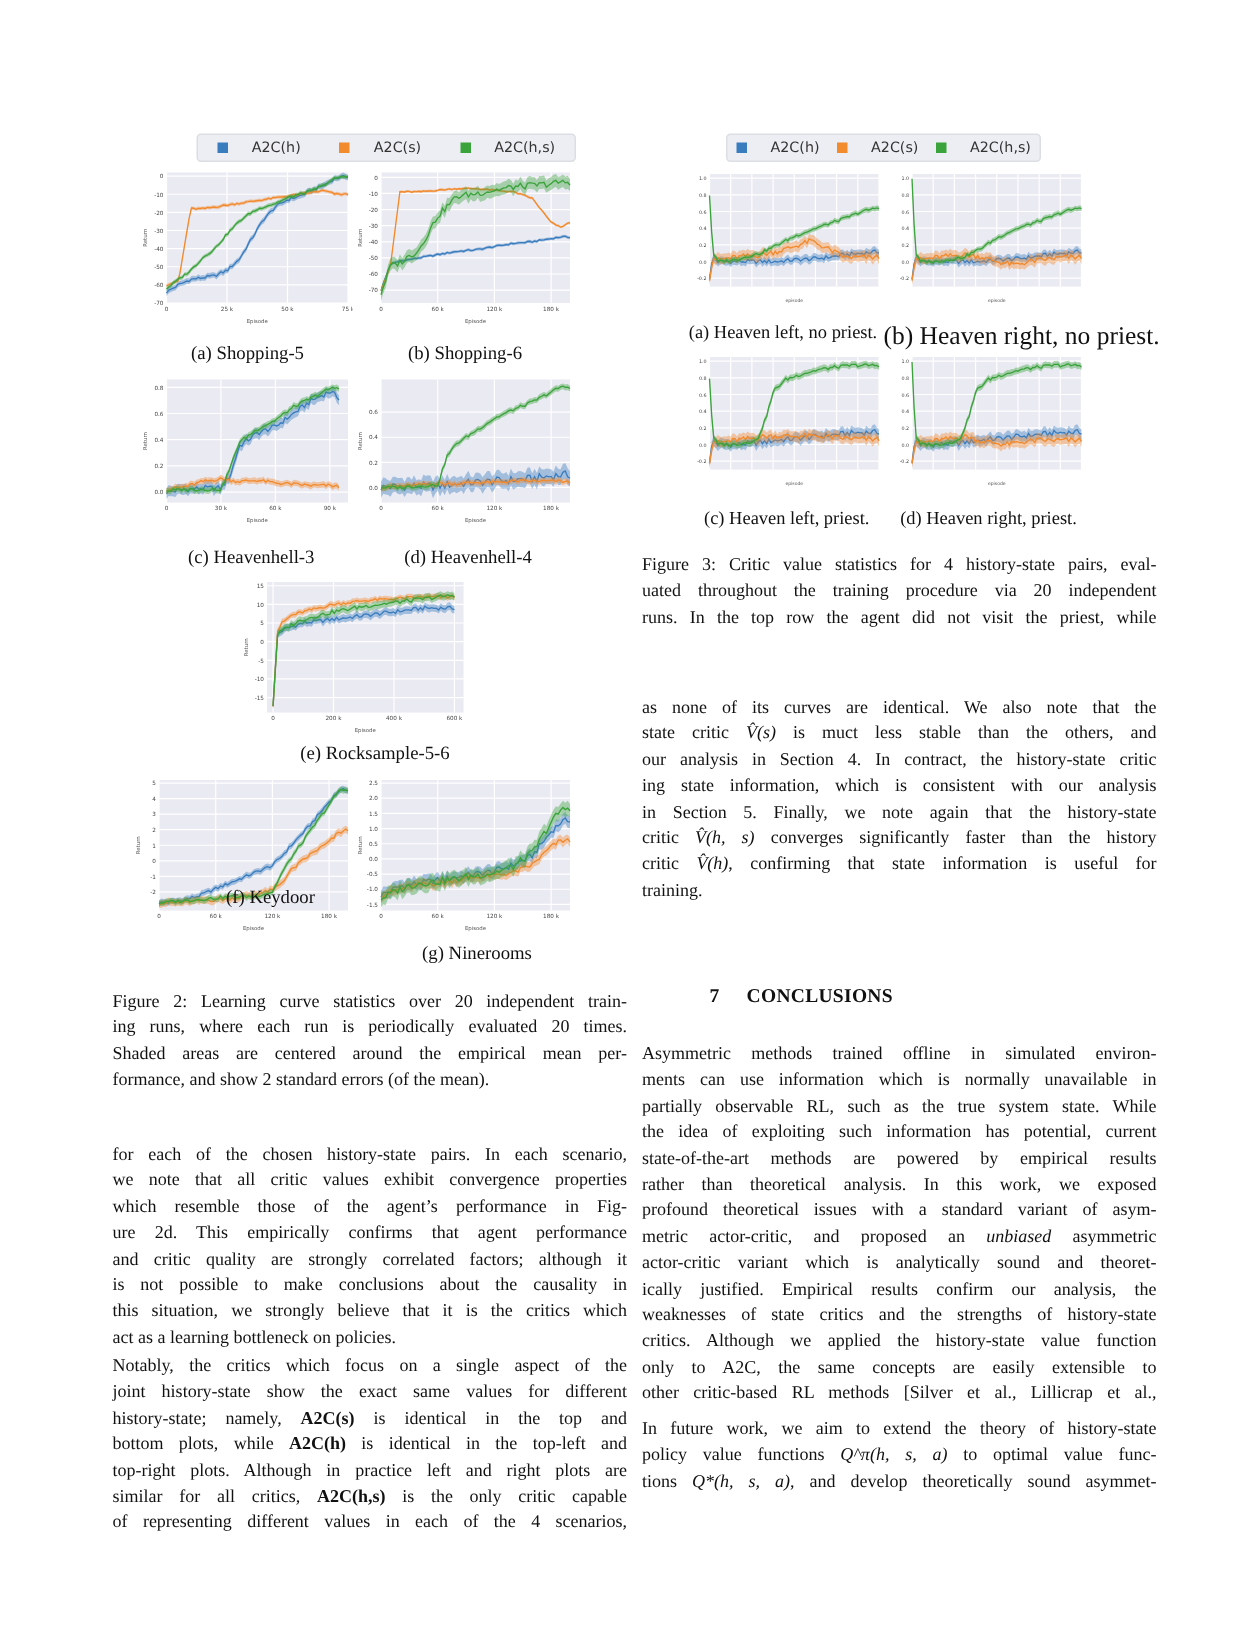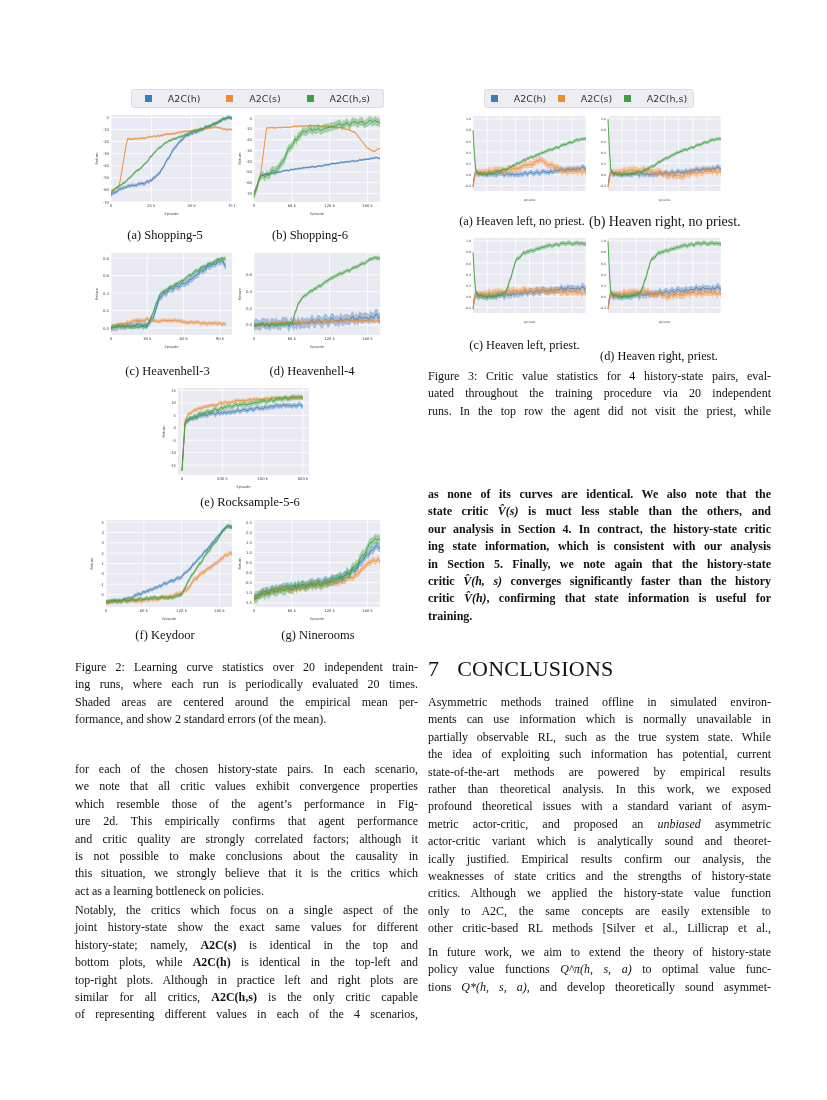--- a/index.html
+++ b/index.html
@@ -22,21 +22,21 @@
   }
   .subcap b { font-weight: normal; }
 
   .para {
     position: absolute; font-size: 12px; line-height: 17.4px; text-align: justify;
     width: 343px;
   }
   .para .ln { display: block; text-align: justify; text-align-last: justify; white-space: nowrap; }
   .para .ln.last { text-align-last: left; }
   .section-title {
-    position: absolute; font-size: 22px; font-weight: normal; letter-spacing: 0.2px;
+    position: absolute; font-size: 13px; font-weight: bold; letter-spacing: 0.2px; margin-left: 45px;
   }
   .section-title .num { margin-right: 18px; }
 </style>
 </head>
 <body>
 
 <div class="legend" style="left:131px; top:89px; width:253px;">
   <span class="item">
       <span class="sw" style="background:#3a7dbf"></span>
       <span>A2C(h)</span>
@@ -450,27 +450,27 @@
       <polygon points="14,3.995735293574601 15.4125,35.08255660160427 16.825,55.14093766788243 18.2375,56.17009772428787 19.65,58.800049304378064 21.0625,58.40956859566501 22.475,58.82237370526653 23.8875,60.20568107312425 25.3,58.53926552386051 26.7125,60.23014756052686 28.125,59.637747515041056 29.5375,58.679547089526345 30.95,58.825907796494604 32.3625,59.658193932372605 33.775,59.42063789768031 35.1875,59.13414800032889 36.6,58.201474202758234 38.0125,57.88196630947245 39.425,58.31306080801786 40.8375,58.37220638046577 42.25,57.725380404051194 43.6625,56.30055429930921 45.075,55.930430254102994 46.4875,55.01389715211413 47.9,51.75352616274137 49.3125,48.38143896215641 50.725,42.957145815694986 52.1375,40.67956653660602 53.55,33.95359078165531 54.9625,29.97235225780334 56.375,24.634979243388244 57.7875,21.640659416851985 59.2,21.007061604399393 60.6125,20.591537108148174 62.025,18.49807878709053 63.4375,16.817656527746074 64.85,14.90933325688307 66.2625,16.250922744749815 67.675,14.673012841291804 69.0875,14.62745931545133 70.5,14.114610139961274 71.9125,13.043632168849905 73.325,13.82547622637221 74.7375,13.604357758409414 76.15,12.422723650401776 77.5625,11.698738079804885 78.975,11.65454842813254 80.3875,11.04409071252748 81.8,11.000578334518243 83.2125,10.025223700622726 84.625,10.148924398734383 86.0375,9.529491243765214 87.45,8.886272624683345 88.8625,8.58178823442682 90.275,7.82455798872303 91.6875,8.141932153009204 93.1,9.396968629970718 94.5125,7.695045327104411 95.925,8.037149103360816 97.3375,6.462438360975792 98.75,7.813443006530882 100.1625,8.282571493890934 101.575,6.418050694375174 102.9875,5.893129570780323 104.4,6.298611565110651 105.8125,6.107560919701333 107.225,7.154062972321918 108.6375,5.624741528393818 110.05,5.608578565464595 111.4625,5.4937238126381125 112.875,7.320274228399904 114.2875,6.6165274004391375 115.7,6.207291022533057 117.1125,5.62449580094199 118.525,5.4215387060278175 119.9375,6.59306361701279 121.35,6.519262031922066 122.7625,5.893127737071263 124.175,6.69080030247157 125.5875,6.32279096358839 127,7.540005646932121 127,11.588005577971176 125.5875,10.90823149166198 124.175,11.091189378418587 122.7625,10.230751194019849 121.35,10.693472161238589 119.9375,11.023022526482857 118.525,9.953697504884804 117.1125,10.195237495509199 115.7,10.723576985192476 114.2875,10.945018577813453 112.875,11.536496008032879 111.4625,10.001223270598437 110.05,10.090167837272432 108.6375,10.112575374513755 107.225,11.384448299059144 105.8125,10.533893017732934 104.4,10.476264879385575 102.9875,10.326754065077495 101.575,10.552017978310289 100.1625,12.708978526315768 98.75,12.008154030389054 97.3375,10.79254726651844 95.925,12.026693155139782 94.5125,12.201704091400542 93.1,13.65714910393582 91.6875,12.50773722631716 90.275,12.353552938547654 88.8625,12.96191688657847 87.45,13.375534608475496 86.0375,13.687767703893774 84.625,14.423954654385145 83.2125,14.47595696679774 81.8,14.961324913243324 80.3875,15.637752084602749 78.975,16.067419756669363 77.5625,15.966381007077473 76.15,17.020111874696244 74.7375,17.649575913384385 73.325,18.339504877718152 71.9125,17.262963360683393 70.5,18.703288965919466 69.0875,19.179611884624588 67.675,18.772472094029386 66.2625,20.662359547840527 64.85,19.395898102218787 63.4375,20.999371636919008 62.025,22.871631612977726 60.6125,24.793989334914052 59.2,25.51997218977501 57.7875,25.77768922371692 56.375,28.81711743032733 54.9625,34.6245632004777 53.55,38.244957680614704 52.1375,44.94672509105052 50.725,47.029988379264374 49.3125,52.683428613667886 47.9,55.80273481362834 46.4875,59.20197100806462 45.075,60.23270955481747 43.6625,60.73753376501533 42.25,62.34743973758915 40.8375,62.761857784357524 39.425,62.61422720726854 38.0125,62.146262255860584 36.6,62.4717516900635 35.1875,63.526251743194194 33.775,63.83106461599559 32.3625,64.07035185771278 30.95,63.22325667028983 29.5375,63.10444839473874 28.125,64.03427612073827 26.7125,64.59177020436144 25.3,62.56540473863748 23.8875,64.44241004773397 22.475,63.079026581994796 21.0625,62.397521529321644 19.65,63.10712520597129 18.2375,60.067718177167656 16.825,59.47979403043609 15.4125,39.28016583830484 14,8.420274710551093" fill="#3ba33b" fill-opacity="0.4" stroke="none"></polygon>
       <polyline points="14,6.290144116569232 15.4125,37.2057777576459 16.825,57.15598912315983 18.2375,58.122313006515334 19.65,61.07165013682809 21.0625,60.43006876873551 22.475,60.91536817417687 23.8875,62.17568460368784 25.3,60.56764179092392 26.7125,62.313536732661305 28.125,61.80833074997402 29.5375,60.797505485820395 30.95,61.0398404766715 32.3625,61.881466941471196 33.775,61.76978815586205 35.1875,61.18144521858961 36.6,60.28659632060409 38.0125,60.129662845576085 39.425,60.48946926538431 40.8375,60.516206062463404 42.25,60.00477701600623 43.6625,58.659178248969795 45.075,58.019777029323386 46.4875,57.15405812380617 47.9,53.72202407463314 49.3125,50.4220000020513 50.725,44.960722645000914 52.1375,42.700667114747276 53.55,36.217311048712084 54.9625,32.279451727213925 56.375,26.604848049346604 57.7875,23.69693388948393 59.2,23.163674390545246 60.6125,22.63773778708221 62.025,20.8279143599918 63.4375,18.861038527287924 64.85,17.040833983486255 66.2625,18.318613724133073 67.675,16.644355451930704 69.0875,16.852358723151063 70.5,16.347633661174363 71.9125,15.195647900443877 73.325,16.0141889868537 74.7375,15.587541698578411 76.15,14.695312857013466 77.5625,13.960263485071161 78.975,13.85812703737854 80.3875,13.361420578065006 81.8,12.947703348443612 83.2125,12.129906495315183 84.625,12.453274965118103 86.0375,11.64435558763541 87.45,11.105695856890332 88.8625,10.921993447889694 90.275,10.11395900723043 91.6875,10.233531648647237 93.1,11.357745722734963 94.5125,10.028012342650788 95.925,10.017060423644994 97.3375,8.767246457883928 98.75,9.97477851485827 100.1625,10.522676621273511 101.575,8.512426876161458 102.9875,8.23428801076079 104.4,8.331530048424604 105.8125,8.32070375610299 107.225,9.186213531004295 108.6375,7.938860582745591 110.05,7.951264429206892 111.4625,7.8519817330894615 112.875,9.587129767156316 114.2875,8.975987064755639 115.7,8.526637719223 117.1125,7.849256164905255 118.525,7.628806667024047 119.9375,8.773790317915795 121.35,8.473450105334155 122.7625,7.90612184998302 124.175,8.788685691627009 125.5875,8.598611717852908 127,9.619165327138044" fill="none" stroke="#3ba33b" stroke-width="0.9"></polyline>
     </svg>
   </div>
 
 <div class="subcap" style="left:110px; top:228px; width:110px;"><span>(a) </span><b>Shopping-5</b></div>
 <div class="subcap" style="left:255px; top:228px; width:110px;"><span>(b) </span><b>Shopping-6</b></div>
 <div class="subcap" style="left:110px; top:364px; width:115px;"><span>(c) </span><b>Heavenhell-3</b></div>
 <div class="subcap" style="left:252px; top:364px; width:120px;"><span>(d) </span><b>Heavenhell-4</b></div>
 <div class="subcap" style="left:180px; top:495px; width:140px;"><span>(e) </span><b>Rocksample-5-6</b></div>
-<div class="subcap" style="left:120px; top:628px; width:90px;"><span>(f) </span><b>Keydoor</b></div>
+<div class="subcap" style="left:120px; top:591px; width:90px;text-align:right;"><span>(f) </span><b>Keydoor</b></div>
 <div class="subcap" style="left:268px; top:628px; width:100px;"><span>(g) </span><b>Ninerooms</b></div>
 
 <div class="subcap" style="left:456px; top:214px; width:132px; font-size:12.3px;">(a) Heaven left, no priest.</div>
-<div class="subcap" style="left:589px; top:214px; width:135px; font-size:14px;">(b) Heaven right, no priest.</div>
+<div class="subcap" style="left:589px; top:214px; width:135px; font-size:17px;">(b) Heaven right, no priest.</div>
 <div class="subcap" style="left:462px; top:338px; width:125px; font-size:12.3px;">(c) Heaven left, priest.</div>
-<div class="subcap" style="left:594px; top:349px; width:130px; font-size:12.3px;">(d) Heaven right, priest.</div>
+<div class="subcap" style="left:594px; top:338px; width:130px; font-size:12.3px;">(d) Heaven right, priest.</div>
 
 <div class="para" style="left:75px; top:659px;">
   <span class="ln">Figure 2: Learning curve statistics over 20 independent train-</span>
   <span class="ln">ing runs, where each run is periodically evaluated 20 times.</span>
   <span class="ln">Shaded areas are centered around the empirical mean per-</span>
   <span class="ln last">formance, and show 2 standard errors (of the mean).</span>
 </div>
 
 <div class="para" style="left:428px; top:368px;">
   <span class="ln">Figure 3: Critic value statistics for 4 history-state pairs, eval-</span>
@@ -492,21 +492,21 @@
 <div class="para" style="left:75px; top:902px;">
   <span class="ln">Notably, the critics which focus on a single aspect of the</span>
   <span class="ln">joint history-state show the exact same values for different</span>
   <span class="ln"><span>history-state; namely, </span><b>A2C(s)</b><span> is identical in the top and</span></span>
   <span class="ln"><span>bottom plots, while </span><b>A2C(h)</b><span> is identical in the top-left and</span></span>
   <span class="ln">top-right plots. Although in practice left and right plots are</span>
   <span class="ln"><span>similar for all critics, </span><b>A2C(h,s)</b><span> is the only critic capable</span></span>
   <span class="ln">of representing different values in each of the 4 scenarios,</span>
 </div>
 
-<div class="para" style="left:428px; top:486px;font-weight:bold;">
+<div class="para" style="left:428px; top:463px;">
   <span class="ln">as none of its curves are identical. We also note that the</span>
   <span class="ln"><span>state critic </span><i>V̂(s)</i><span> is muct less stable than the others, and</span></span>
   <span class="ln">our analysis in Section 4. In contract, the history-state critic</span>
   <span class="ln">ing state information, which is consistent with our analysis</span>
   <span class="ln">in Section 5. Finally, we note again that the history-state</span>
   <span class="ln"><span>critic </span><i>V̂(h, s)</i><span> converges significantly faster than the history</span></span>
   <span class="ln"><span>critic </span><i>V̂(h)</i><span>, confirming that state information is useful for</span></span>
   <span class="ln last">training.</span>
 </div>
 

